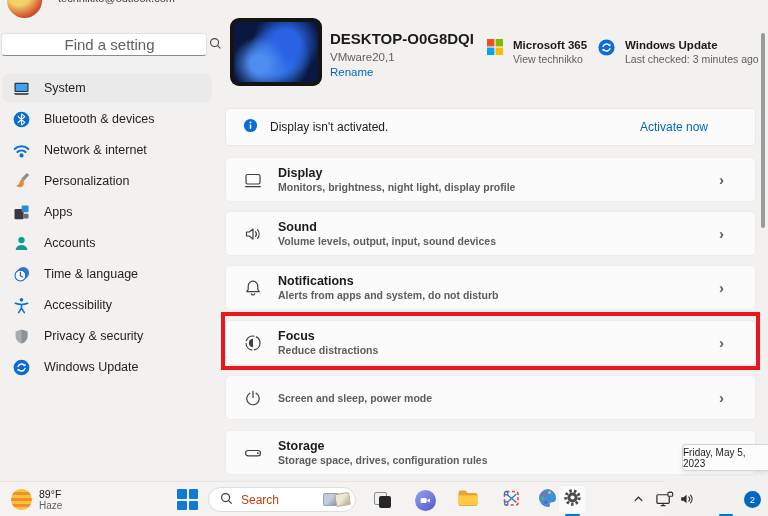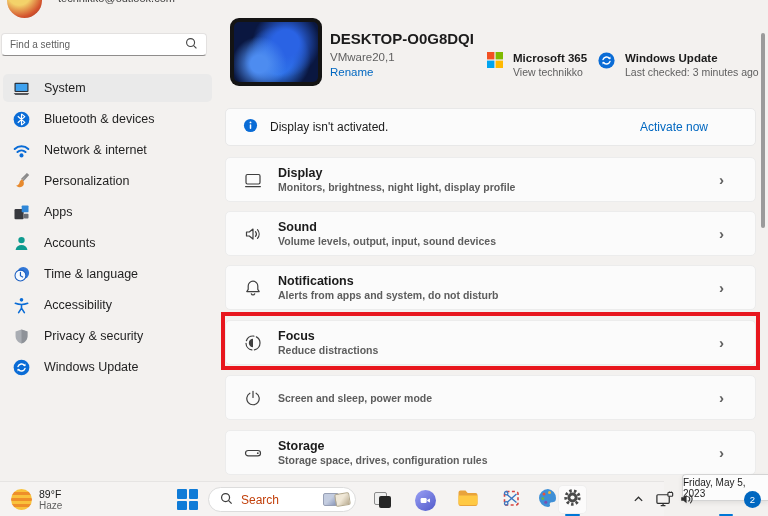--- a/index.html
+++ b/index.html
@@ -7,42 +7,42 @@
   .screen { position:relative; width:768px; height:516px; background:#f3f1ef; overflow:hidden; color:#1b1b1b; }
 
   
   .sidebar { position:absolute; left:0; top:0; width:216px; height:481px; }
   .avatar { position:absolute; left:7px; top:-17px; width:35px; height:35px; border-radius:50%;
             background:radial-gradient(circle at 35% 30%, #f3d26a 0 35%, #d4542e 70%, #8e2f1d 100%); }
   .account-email { position:absolute; left:58px; top:-8px; font-size:11px; color:#3c3c3c; }
   .searchbox { position:absolute; left:1px; top:33px; width:206px; height:23px; background:#fff;
                border:1px solid #e3e1e0; border-bottom-color:#8f8d8c; border-radius:4px;
                display:flex; align-items:center; padding:0 8px; }
-  .searchbox input { flex:1; border:none; outline:none; background:transparent; font-size:10px;
-                     font-family:inherit; color:#333; }
+  .searchbox input { flex:1; border:none; outline:none; background:transparent; font-size:15px;
+                     font-family:inherit; color:#333;text-align:center; }
   .searchbox input::placeholder { color:#616161; }
   .nav { position:absolute; left:3px; top:74px; width:209px; display:flex; flex-direction:column; gap:3px; }
   .nav-item { height:28px; display:flex; align-items:center; gap:14px; padding:0 10px;
               border-radius:5px; font-size:12.5px; color:#1f1f1f; cursor:default; }
   .nav-item.selected { background:#eaeaea; }
   .nav-ic { width:17px; height:17px; flex:none; display:flex; }
 
   
   .device-thumb { position:absolute; left:230px; top:18px; width:92px; height:68px; border-radius:9px;
                   background:#141414; padding:4px; }
   .device-thumb .bloom { width:100%; height:100%; border-radius:5px;
       background:
         radial-gradient(circle at 30% 70%, #4d8cf0 0 12%, rgba(77,140,240,0) 38%),
         radial-gradient(circle at 62% 35%, #2a63e4 0 20%, rgba(42,99,228,0) 52%),
         radial-gradient(circle at 52% 62%, #2f74ea 0 26%, rgba(47,116,234,0) 58%),
         #0a1740; }
   .device-name  { position:absolute; left:330px; top:30px; font-size:15px; font-weight:700; }
   .device-model { position:absolute; left:330px; top:51px; font-size:11.5px; color:#5f5f5f; }
   .rename-link  { position:absolute; left:330px; top:66px; font-size:11.5px; color:#0067c0; cursor:pointer; }
-  .header-mini { position:absolute; top:52px; display:flex; gap:10px; }
+  .header-mini { position:absolute; top:39px; display:flex; gap:10px; }
   .header-mini .mtexts { display:flex; flex-direction:column; gap:2px; }
   .header-mini .mtitle { font-size:11.5px; font-weight:700; }
   .header-mini .msub { font-size:10.5px; color:#5f5f5f; }
   .ms365 { left:487px; } .wupd { left:598px; }
 
   .banner { position:absolute; left:225px; top:108px; width:531px; height:38px; background:#fbfbfb;
             border:1px solid #e8e8e8; border-radius:5px; display:flex; align-items:center;
             padding:0 17px; gap:12px; font-size:12px; }
   .banner .flex { flex:1; }
   .activate { color:#0067c0; font-size:12px; margin-right:30px; cursor:pointer; }
@@ -56,21 +56,21 @@
   .rsub { font-size:10.5px; color:#5d5d5d; }
   .chevron { margin-left:auto; padding-right:14px; color:#5f5f5f; font-size:15px; }
 
   .red-box { position:absolute; left:221px; top:312px; width:539px; height:58px;
              border:4px solid #e8161d; z-index:5; }
   .scroll-thumb { position:absolute; left:761px; top:33px; width:4px; height:195px;
                   background:#9b9b9b; border-radius:2px; z-index:4; cursor:pointer; }
   .tooltip { position:absolute; left:682px; top:444px; width:86px; height:27px; background:#fcfcfc;
              border:1px solid #d4d4d4; border-right:none; border-radius:4px 0 0 4px; z-index:6;
              display:flex; align-items:center; justify-content:center; font-size:10px;
-             box-shadow:0 2px 5px rgba(0,0,0,.08);margin-top:30px; }
+             box-shadow:0 2px 5px rgba(0,0,0,.08); }
 
   
   .taskbar { position:absolute; left:0; top:481px; width:664px; height:35px; background:#f5f3f2;
              border-top:1px solid rgba(0,0,0,.06); z-index:10; }
   .weather { position:absolute; left:6px; top:0; height:34px; display:flex; align-items:center;
              gap:7px; padding:0 5px; cursor:pointer; }
   .sun { width:21px; height:21px; border-radius:50%;
          background:repeating-linear-gradient(180deg,#f9c23c 0 3px,#ee8f2a 3px 6px); }
   .wtexts { display:flex; flex-direction:column; }
   .wtemp { font-size:10.5px; color:#1b1b1b; line-height:12px; }

